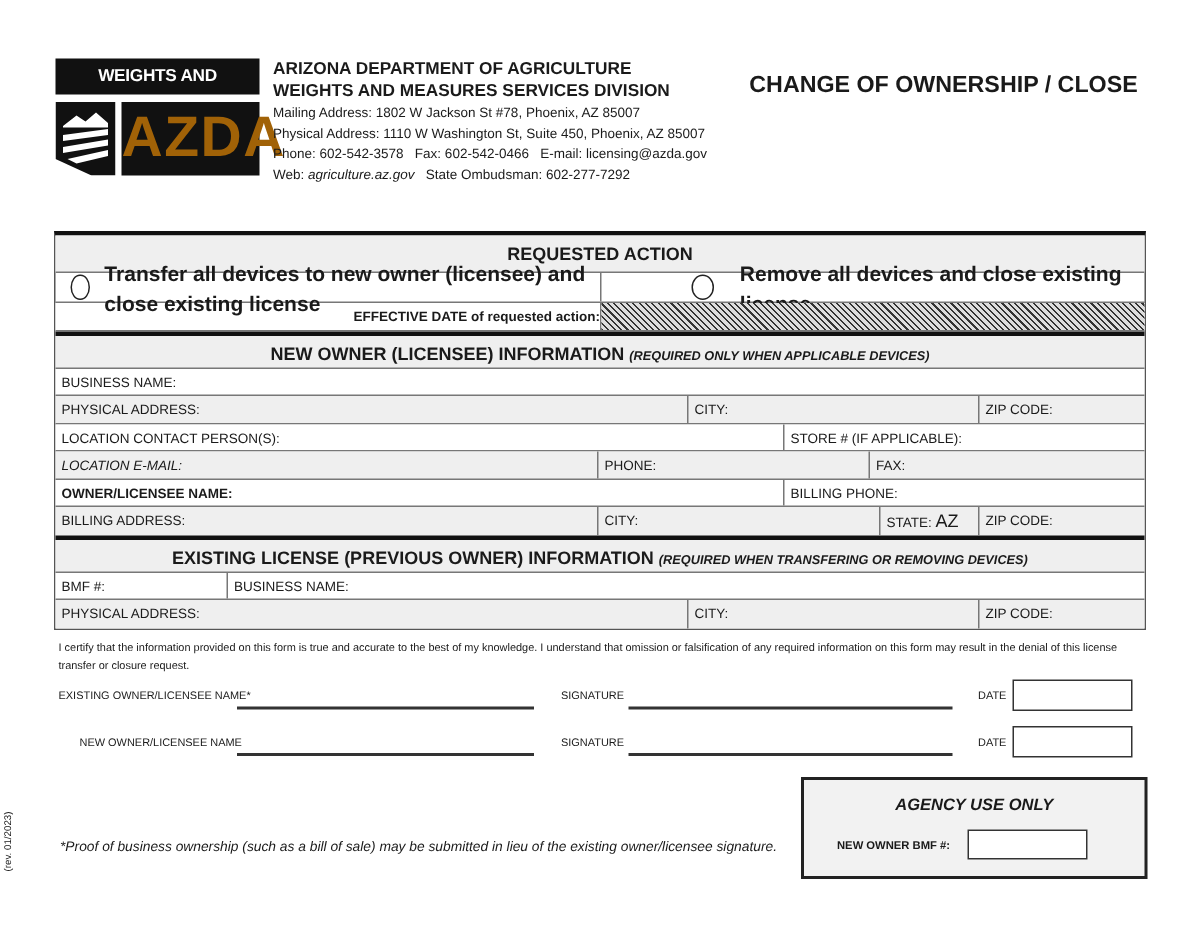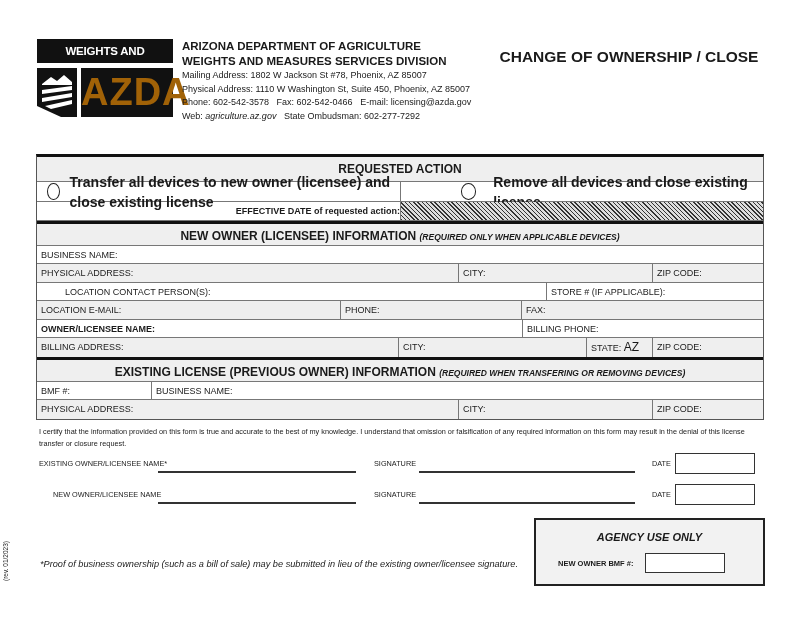--- a/index.html
+++ b/index.html
@@ -103,25 +103,25 @@
   </div>
   <div class="row white">
     <div class="cell" style="flex:1;"><span>BUSINESS NAME:</span></div>
   </div>
   <div class="row alt">
     <div class="cell" style="width:422px;"><span>PHYSICAL ADDRESS:</span></div>
     <div class="cell" style="width:194px;"><span>CITY:</span></div>
     <div class="cell" style="flex:1;"><span>ZIP CODE:</span></div>
   </div>
   <div class="row white">
-    <div class="cell" style="width:486px;margin-left:24px;"><span>LOCATION CONTACT PERSON(S):</span></div>
+    <div class="cell" style="width:486px;"><span>LOCATION CONTACT PERSON(S):</span></div>
     <div class="cell" style="flex:1;"><span>STORE # (IF APPLICABLE):</span></div>
   </div>
   <div class="row alt">
-    <div class="cell" style="width:304px;"><span>LOCATION E-MAIL:</span></div>
+    <div class="cell" style="width:362px;font-style:italic;"><span>LOCATION E-MAIL:</span></div>
     <div class="cell" style="width:181px;"><span>PHONE:</span></div>
     <div class="cell" style="flex:1;"><span>FAX:</span></div>
   </div>
   <div class="row white">
     <div class="cell" style="width:486px;font-weight:bold;"><span>OWNER/LICENSEE NAME:</span></div>
     <div class="cell" style="flex:1;"><span>BILLING PHONE:</span></div>
   </div>
   <div class="row alt" style="border-bottom:none;">
     <div class="cell" style="width:362px;"><span>BILLING ADDRESS:</span></div>
     <div class="cell" style="width:188px;"><span>CITY:</span></div>

